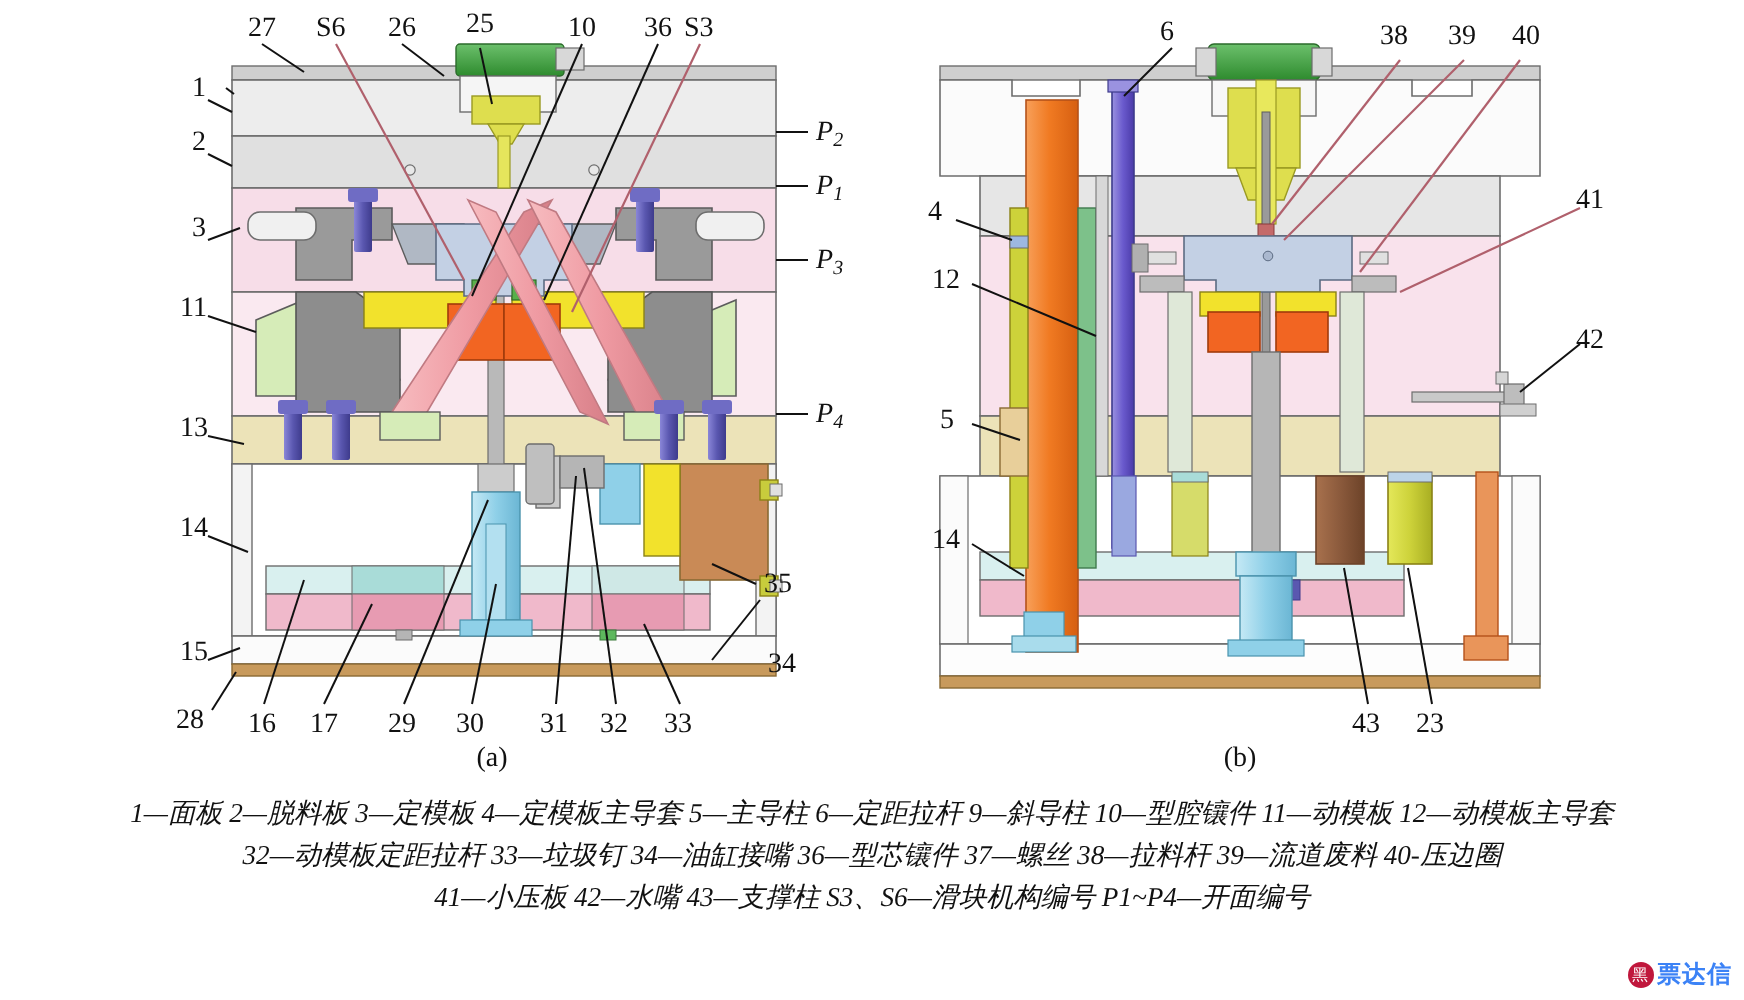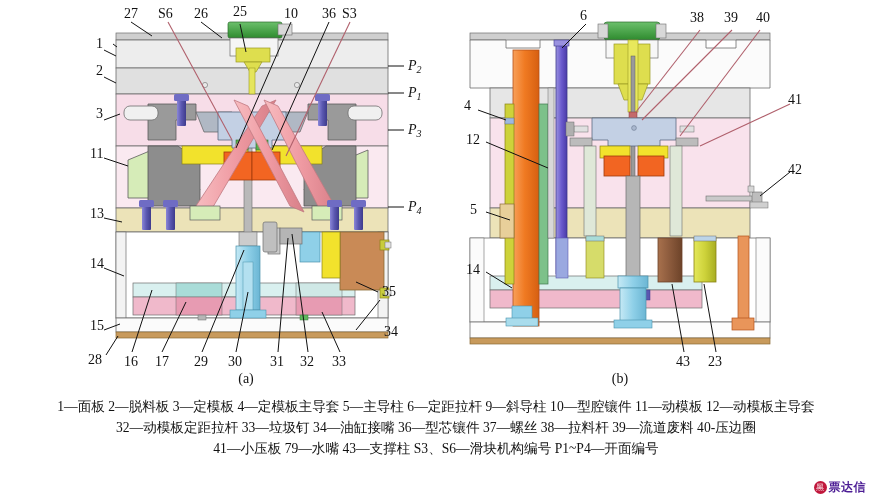--- a/index.html
+++ b/index.html
@@ -7,25 +7,25 @@
        font-family:"Liberation Serif","DejaVu Serif",serif;color:#1a1a1a;}
   .fig{position:absolute;left:0;top:0;width:872px;height:364px;}
   svg{display:block;}
   .lbl{font-family:"Liberation Serif","DejaVu Serif",serif;font-size:14px;fill:#111;}
   .lblP{font-family:"Liberation Serif","DejaVu Serif",serif;font-style:italic;font-size:14px;fill:#111;}
   .sub{font-style:italic;font-size:10px;}
   .lead{stroke:#111;stroke-width:1;fill:none;}
   .leadr{stroke:#b0606c;stroke-width:1.1;fill:none;}
   .legend{position:absolute;left:0;right:0;font-size:13.6px;line-height:21px;
           text-align:center;color:#111;}
-  .legend div{white-space:nowrap;}
+  .legend div{white-space:nowrap;font-style:italic;}
   .wm{position:absolute;right:6px;bottom:4px;display:flex;align-items:center;gap:2px;}
   .wm-badge{width:13px;height:13px;border-radius:50%;background:#c0173c;color:#fff;
             font-size:8px;line-height:13px;text-align:center;}
-  .wm-txt{color:#4c1d95;font-size:12px;font-weight:bold;letter-spacing:.5px;}
+  .wm-txt{color:#3b82f6;font-size:12px;font-weight:bold;letter-spacing:.5px;}
 </style>
 </head>
 <body>
 
 <div class="fig">
 <svg width="872" height="500" viewBox="0 0 872 500">
   <defs>
     <linearGradient id="gOrange" x1="0" y1="0" x2="1" y2="0">
       <stop offset="0" stop-color="#f8a05a"></stop>
           <stop offset="0.45" stop-color="#f07a22"></stop>
@@ -372,19 +372,19 @@
     <text class="lbl" x="676" y="366">43</text>
     <text class="lbl" x="708" y="366">23</text>
   </g>
   <text class="lbl" x="620" y="383" text-anchor="middle">(b)</text>
 </svg>
 </div>
 
 <div class="legend" style="top:396px">
   <div>1—面板   2—脱料板   3—定模板   4—定模板主导套   5—主导柱   6—定距拉杆   9—斜导柱   10—型腔镶件   11—动模板   12—动模板主导套</div>
   <div>32—动模板定距拉杆   33—垃圾钉   34—油缸接嘴   36—型芯镶件   37—螺丝   38—拉料杆   39—流道废料   40-压边圈</div>
-  <div>41—小压板   79—水嘴   43—支撑柱   S3、S6—滑块机构编号   P1~P4—开面编号</div>
+  <div>41—小压板   42—水嘴   43—支撑柱   S3、S6—滑块机构编号   P1~P4—开面编号</div>
 </div>
 
 <div class="wm">
   <span class="wm-badge">黑</span>
   <span class="wm-txt">票达信</span>
 </div>
 
 </body></html>

